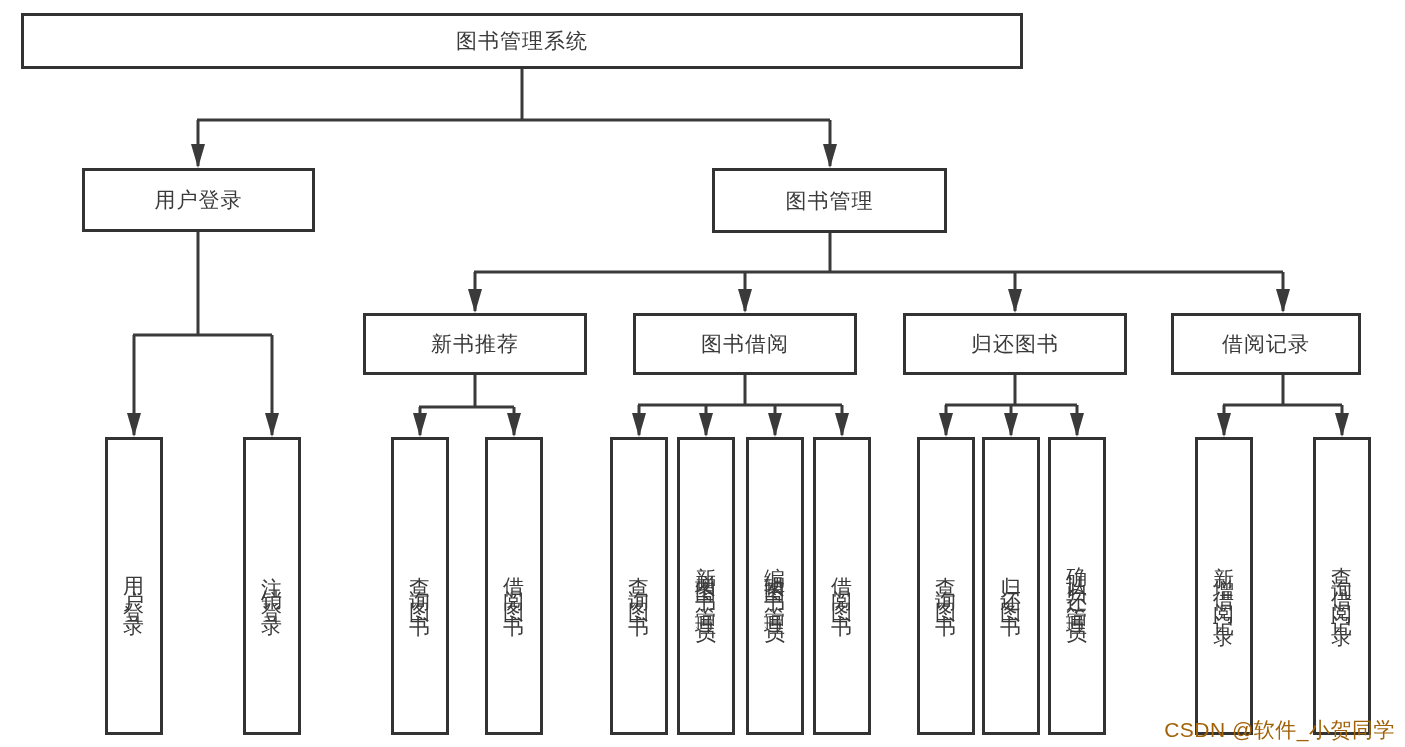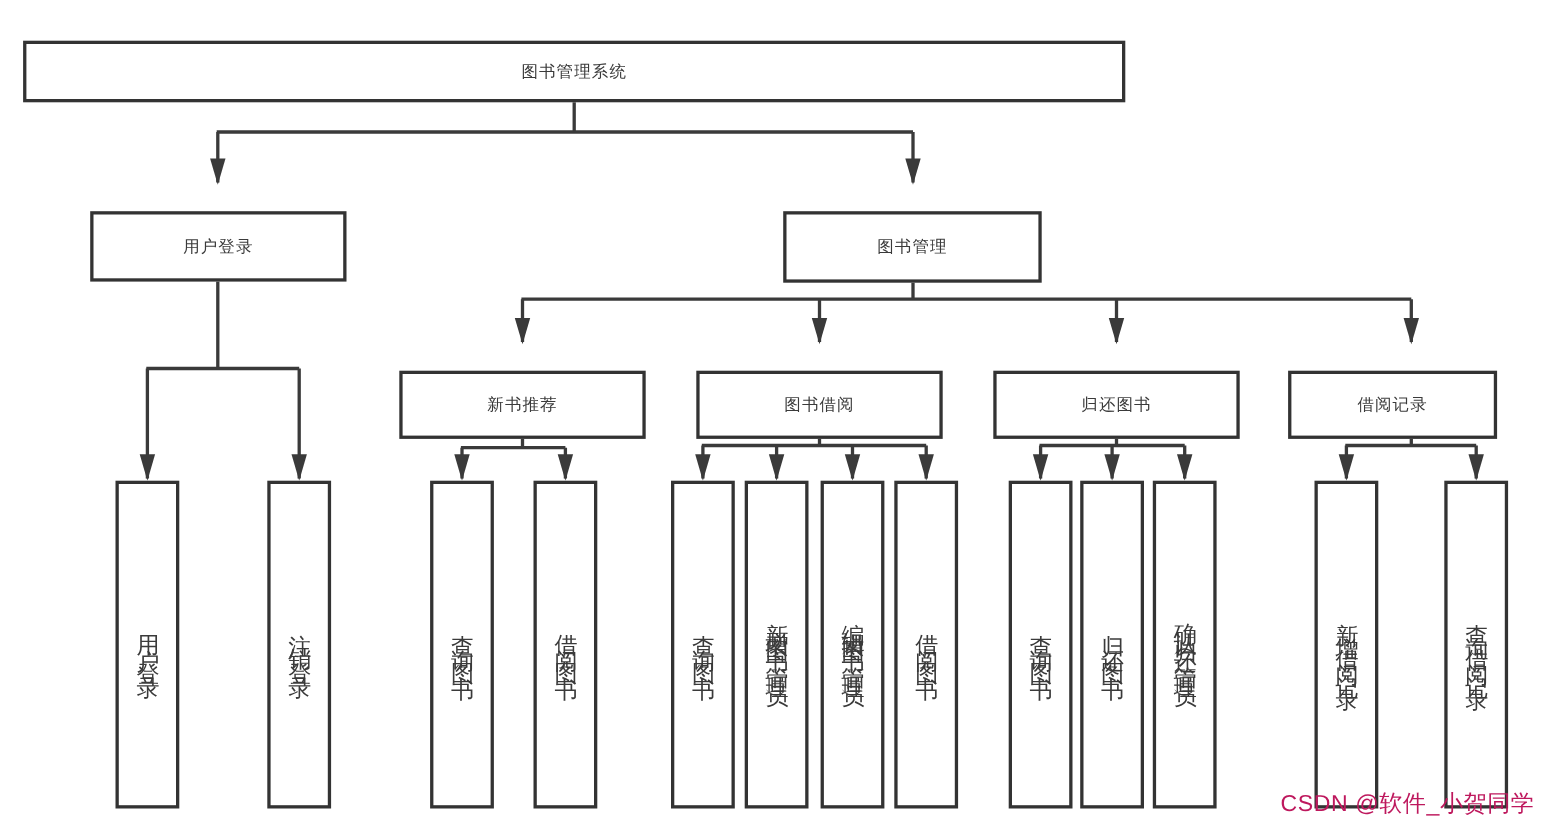--- a/index.html
+++ b/index.html
@@ -26,40 +26,39 @@
     position: absolute;
     box-sizing: border-box;
     background: #ffffff;
     border: 3px solid #333333;
     display: flex;
     align-items: center;
     justify-content: center;
     color: #3a3a3a;
   }
   .box-h {
-    font-size: 15px;
+    font-size: 21px;
     letter-spacing: 1px;
     white-space: nowrap;
-    margin-top: 24px;
   }
   .box-v span {
     writing-mode: vertical-lr;
     font-size: 21px;
     letter-spacing: 13px;
     line-height: 1;
     display: block;
   }
   .box-v.len6 span { letter-spacing: 12px; }
   .box-v.len9 span { letter-spacing: 8px; }
   .watermark {
     position: absolute;
     right: 10px;
     bottom: 3px;
     font-size: 21px;
-    color: #be185d;
+    color: #a16207;
     letter-spacing: 0.5px;
     z-index: 5;
     white-space: nowrap;
   }
 </style>
 </head>
 <body>
 
 <div class="canvas">
 

